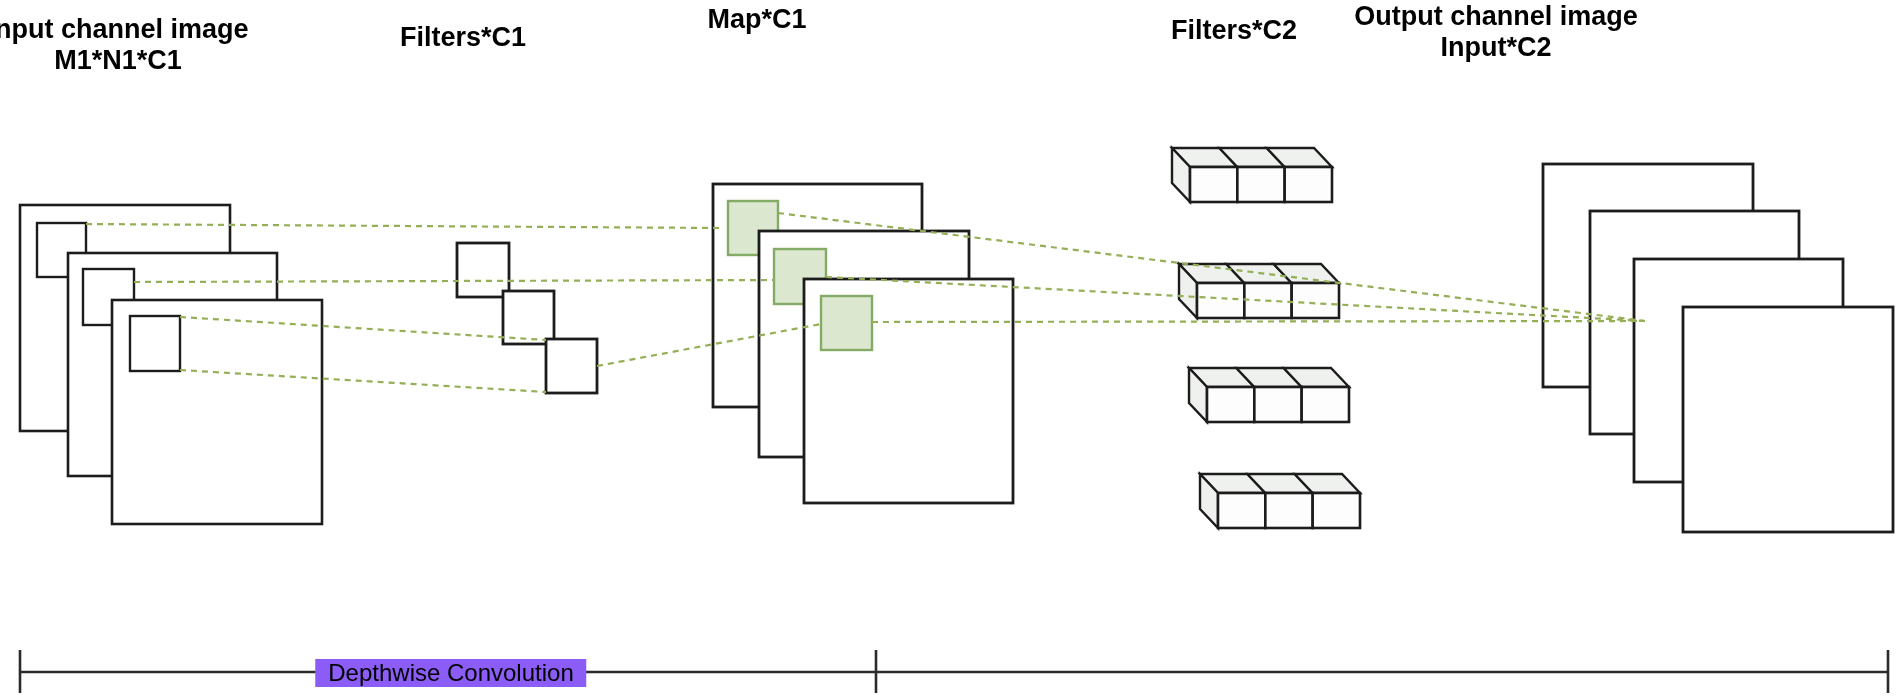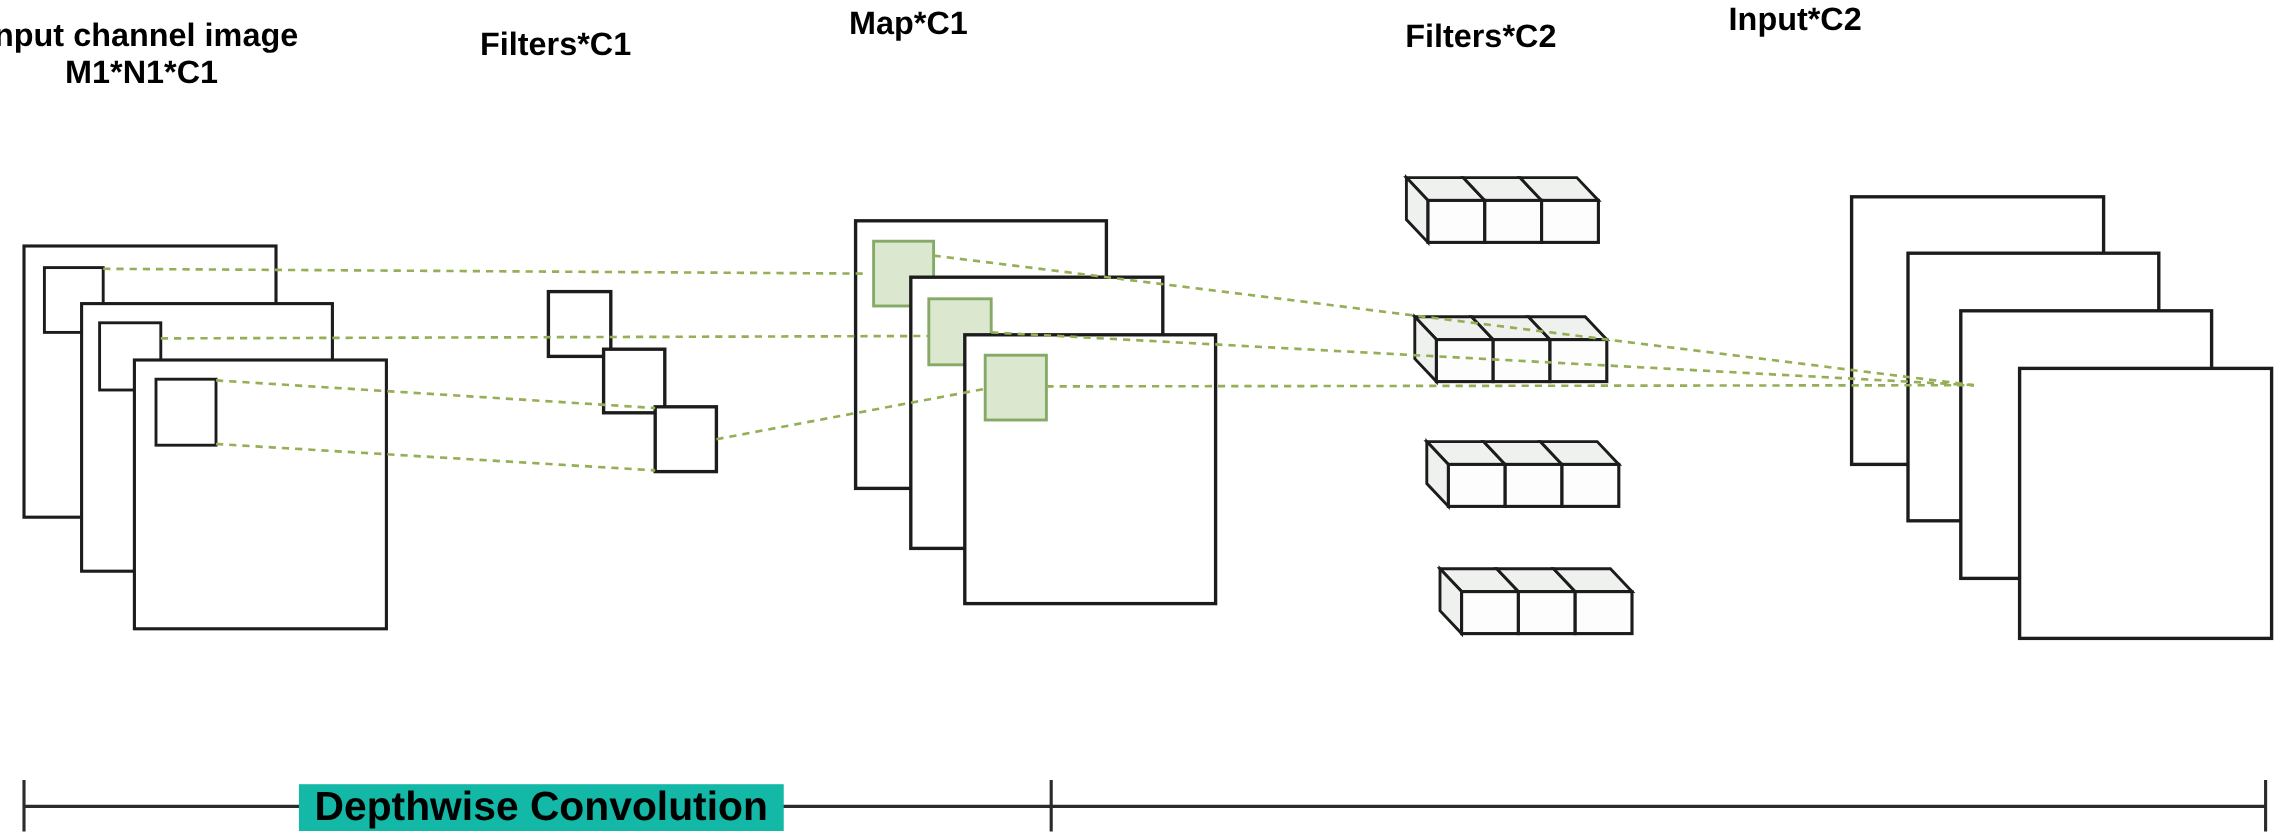--- a/index.html
+++ b/index.html
@@ -17,24 +17,24 @@
     text-align:center;
     font-weight:bold;
     font-size:27px;
     line-height:31px;
     color:#000;
     white-space:nowrap;
   }
   .bl{
     position:absolute;
     transform:translate(-50%,-50%);
-    background:#14b8a6;
+    background:#8b5cf6;
     padding:0 13px;
-    font-weight:bold;
-    font-size:34px;
+    font-weight:normal;
+    font-size:24px;
     color:#000;
     white-space:nowrap;
   }
 </style>
 </head>
 <body>
 
 <div class="canvas">
 
   <svg id="diagram-svg" width="1900" height="697" viewBox="0 0 1900 697">
@@ -104,19 +104,20 @@
     <div>M1*N1*C1</div>
   </div>
 
   <div class="hdr" style="left:463px;top:22px;text-align:right;">Filters*C1</div>
 
   <div class="hdr" style="left:757px;top:4px;">Map*C1</div>
 
   <div class="hdr" style="left:1234px;top:15px;">Filters*C2</div>
 
   <div class="hdr" style="left:1496px;top:1px;">
+    <div>Output channel image</div>
     <div>Input*C2</div>
   </div>
 
   <div class="bl" style="left:451px;top:673px;">Depthwise Convolution</div>
 
 
 </div>
 
 </body></html>

